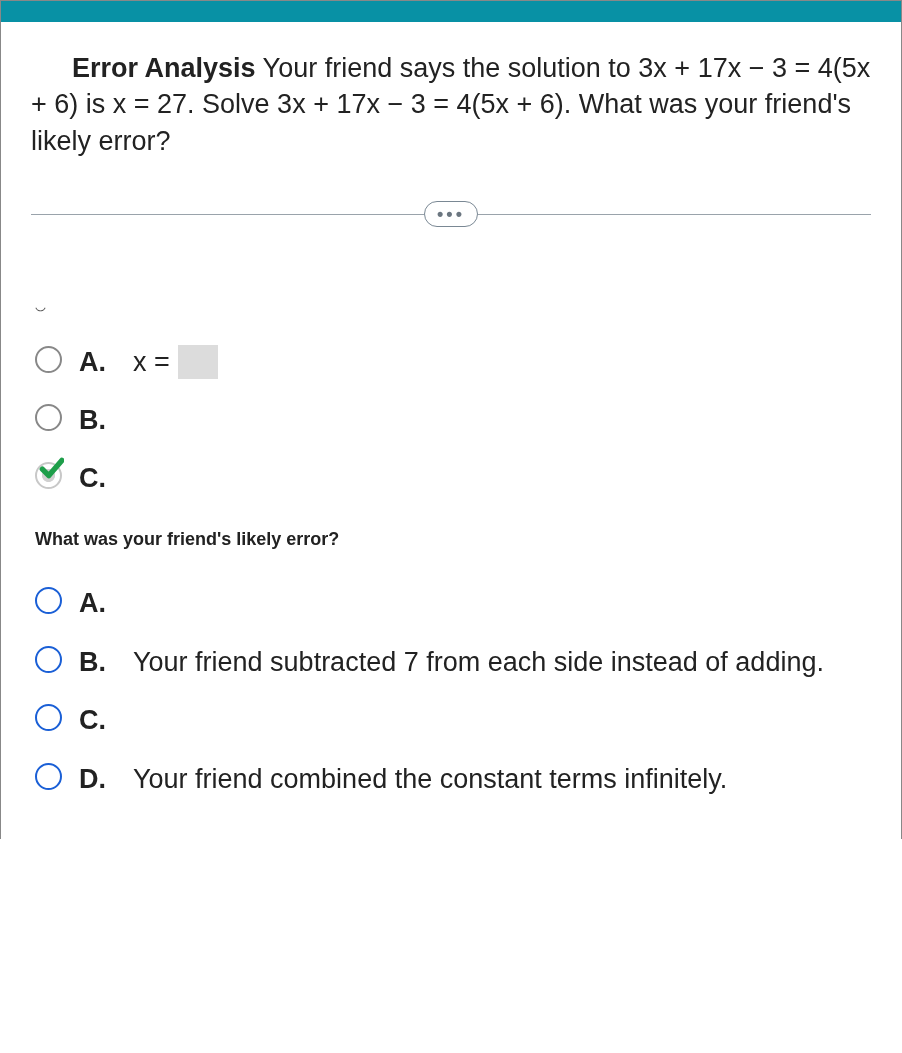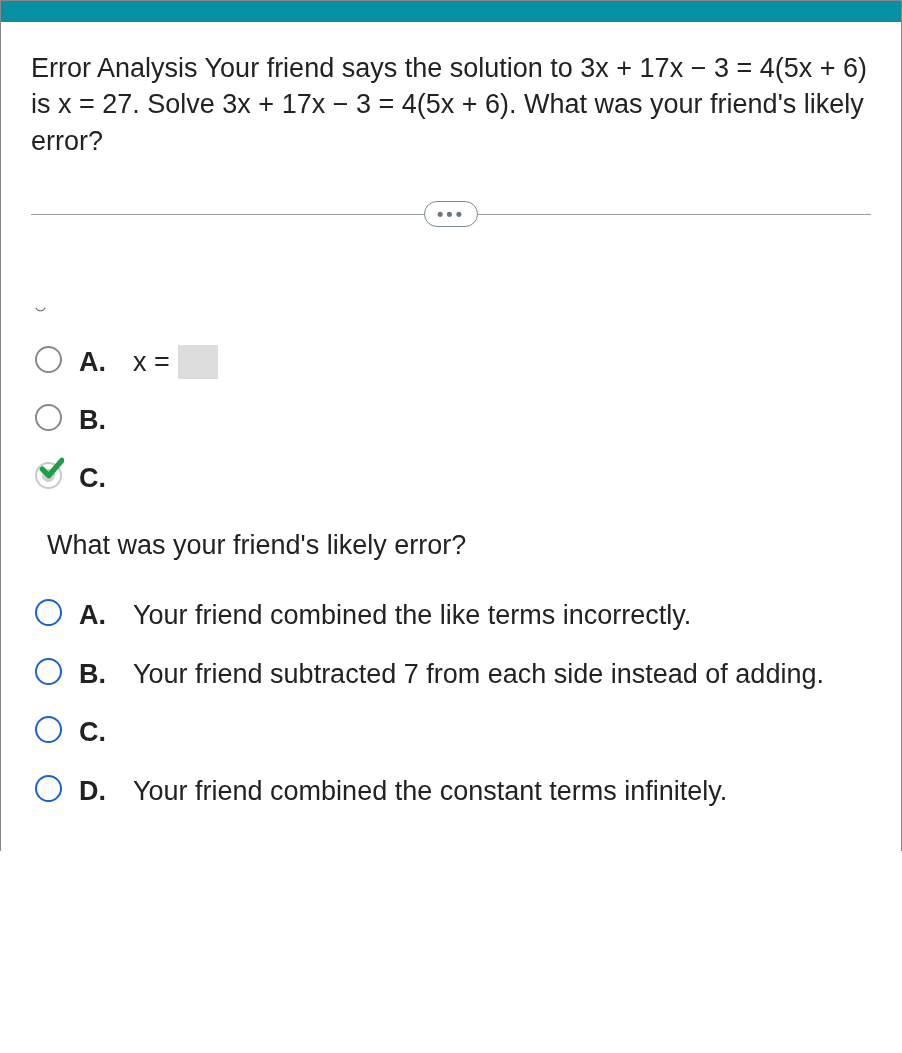--- a/index.html
+++ b/index.html
@@ -16,21 +16,21 @@
     border-bottom: none;
   }
   .content {
     border-left: 1px solid #888;
     border-right: 1px solid #888;
     padding: 28px 30px 20px 30px;
     font-size: 27px;
     line-height: 1.35;
   }
   .question-text { margin-bottom: 40px; }
-  .question-text b { font-weight: normal; }
+  .question-text b { font-weight: bold; margin-left: 41px; }
   .divider-wrap {
     position: relative;
     margin: 10px 0 60px 0;
     height: 30px;
     display: flex;
     align-items: center;
   }
   .divider-line {
     flex: 1;
     height: 1px;
@@ -93,22 +93,23 @@
     gap: 8px;
   }
   .input-box {
     display: inline-block;
     width: 40px;
     height: 34px;
     background: #dcdcdc;
     vertical-align: middle;
   }
   .sub-question {
-    font-size: 27px;
-    margin: 30px 0 34px 16px;
+    font-size: 18px;
+    margin: 30px 0 34px 4px;
+    font-weight: bold;
   }
   .tiny-mark {
     font-size: 18px;
     color: #555;
     margin-left: 4px;
     margin-bottom: 30px;
   }
 </style>
 </head>
 <body>
@@ -160,21 +161,20 @@
     <div class="letter-col">C.</div>
   </div>
 
   <div class="sub-question">What was your friend's likely error?</div>
 
   <div class="opt-row">
     <div class="radio-col">
         <div class="radio blue"></div>
       </div>
     <div class="letter-col">A.</div>
-    <div class="text-col">Your friend combined the like terms incorrectly.</div>
   </div>
 
   <div class="opt-row">
     <div class="radio-col">
         <div class="radio blue"></div>
       </div>
     <div class="letter-col">B.</div>
     <div class="text-col">Your friend subtracted 7 from each side instead of adding.</div>
   </div>
 

